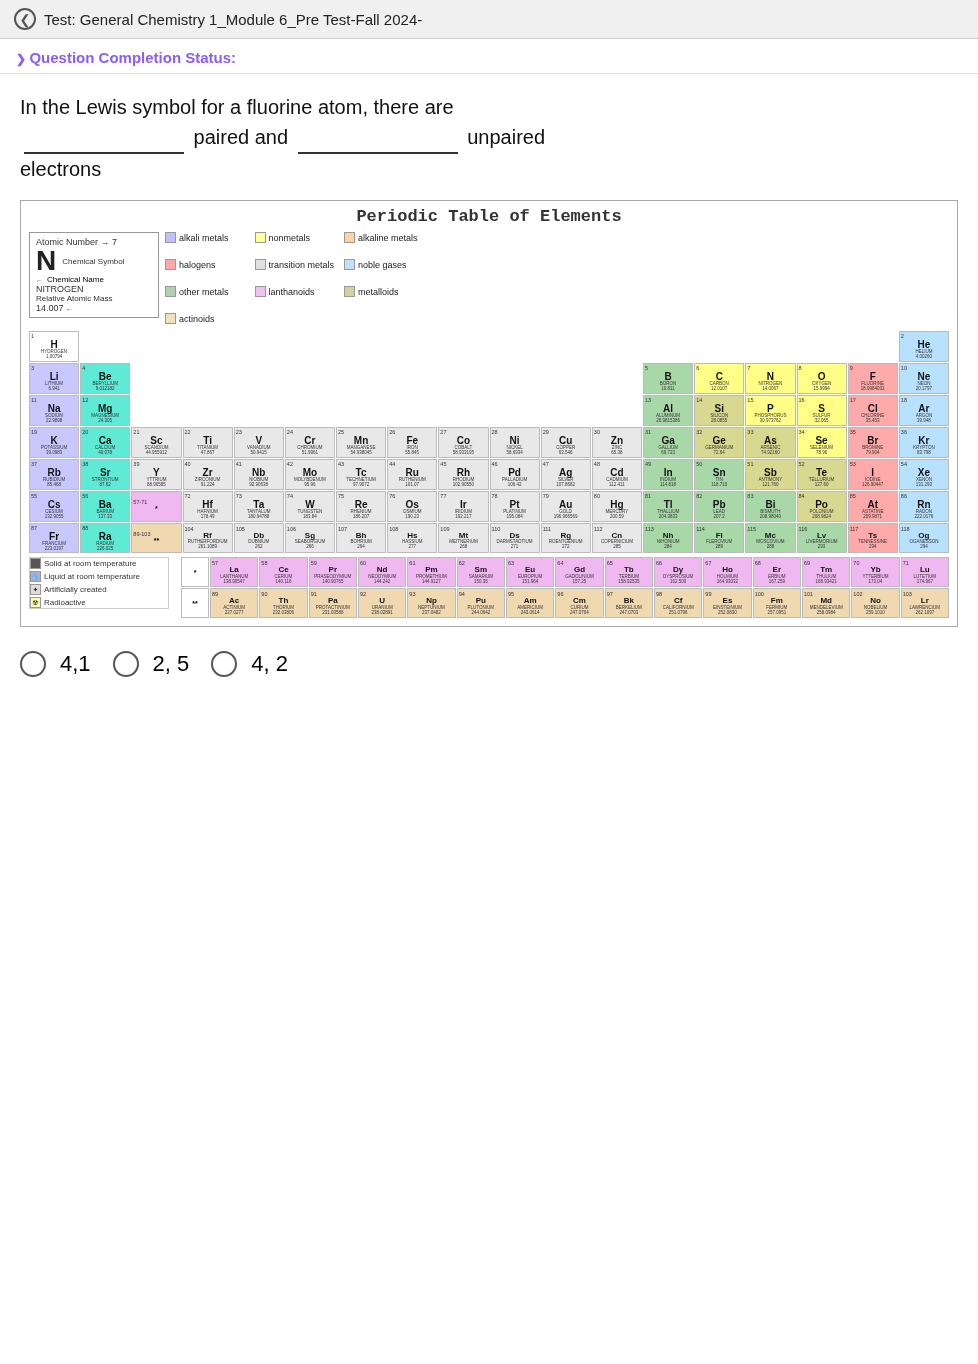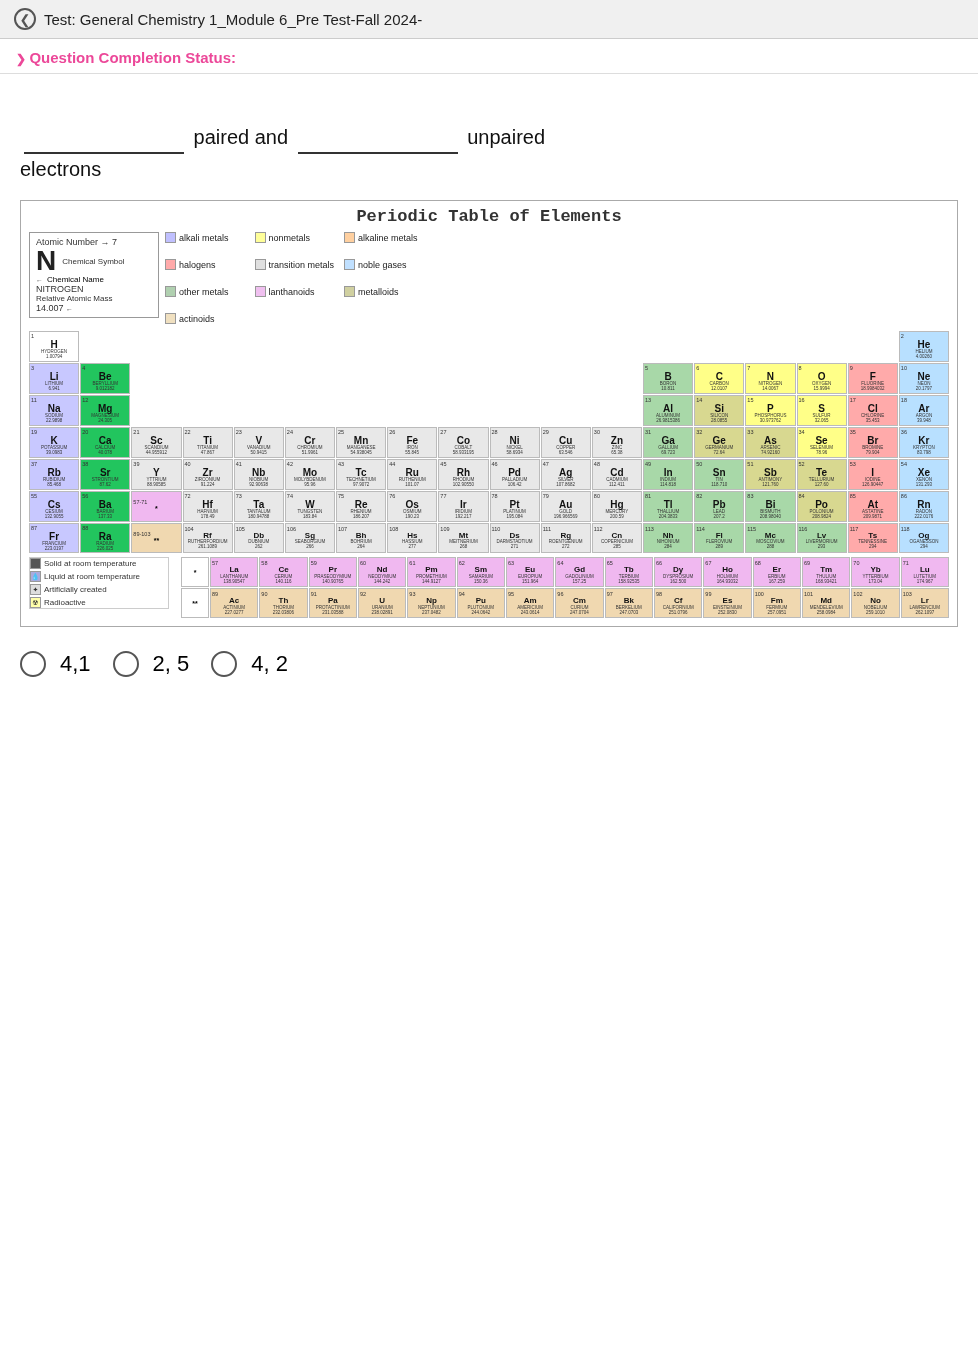--- a/index.html
+++ b/index.html
@@ -27,21 +27,21 @@
       display: flex; align-items: center; justify-content: center;
       font-size: 13px; color: #555;
       flex-shrink: 0;
     }
     .question-completion {
       background: #fff;
       padding: 10px 16px 6px 16px;
       border-bottom: 1px solid #ddd;
     }
     .question-completion .label {
-      color: #ec4899;
+      color: #8b5cf6;
       font-weight: bold;
       font-size: 15px;
     }
     .question-completion .label::before {
       content: '❯ ';
       font-size: 12px;
     }
     .main-content {
       padding: 18px 20px 20px 20px;
     }
@@ -143,21 +143,21 @@
       position: relative;
       line-height: 1.1;
     }
     .pt-cell .at-num { font-size: 5.5px; color: #333; align-self: flex-start; }
     .pt-cell .symbol { font-size: 10px; font-weight: bold; color: #111; }
     .pt-cell .el-name { font-size: 4.5px; color: #333; text-align: center; }
     .pt-cell .el-mass { font-size: 4.5px; color: #333; }
     .pt-cell.empty { border: none; background: transparent; }
     
     .c-alkali { background: #c8c8ff; }
-    .c-alkaline { background: #22c55e; }
+    .c-alkaline { background: #5eead4; }
     .c-transition { background: #e8e8e8; }
     .c-other { background: #a8d8a8; }
     .c-metalloid { background: #d8d890; }
     .c-nonmetal { background: #ffff88; }
     .c-halogen { background: #ffaaaa; }
     .c-noble { background: #b8e0ff; }
     .c-lanthanoid { background: #f0b8f0; }
     .c-actinoid { background: #f0d8b0; }
     .c-h { background: #fff; }
 
@@ -190,21 +190,21 @@
   <span>Test: General Chemistry 1_Module 6_Pre Test-Fall 2024-</span>
 </div>
 
 <div class="question-completion">
   <span class="label">Question Completion Status:</span>
 </div>
 
 <div class="main-content">
 
   <div class="question-text">
-    <br>
+    <span>In the Lewis symbol for a fluorine atom, there are</span><br>
     <span class="blank">&nbsp;</span>
     <span>paired and</span>
     <span class="blank">&nbsp;</span>
     <span>unpaired</span><br>
     <span>electrons</span>
   </div>
 
   <div class="periodic-table-container">
     <div class="pt-title">Periodic Table of Elements</div>
 

